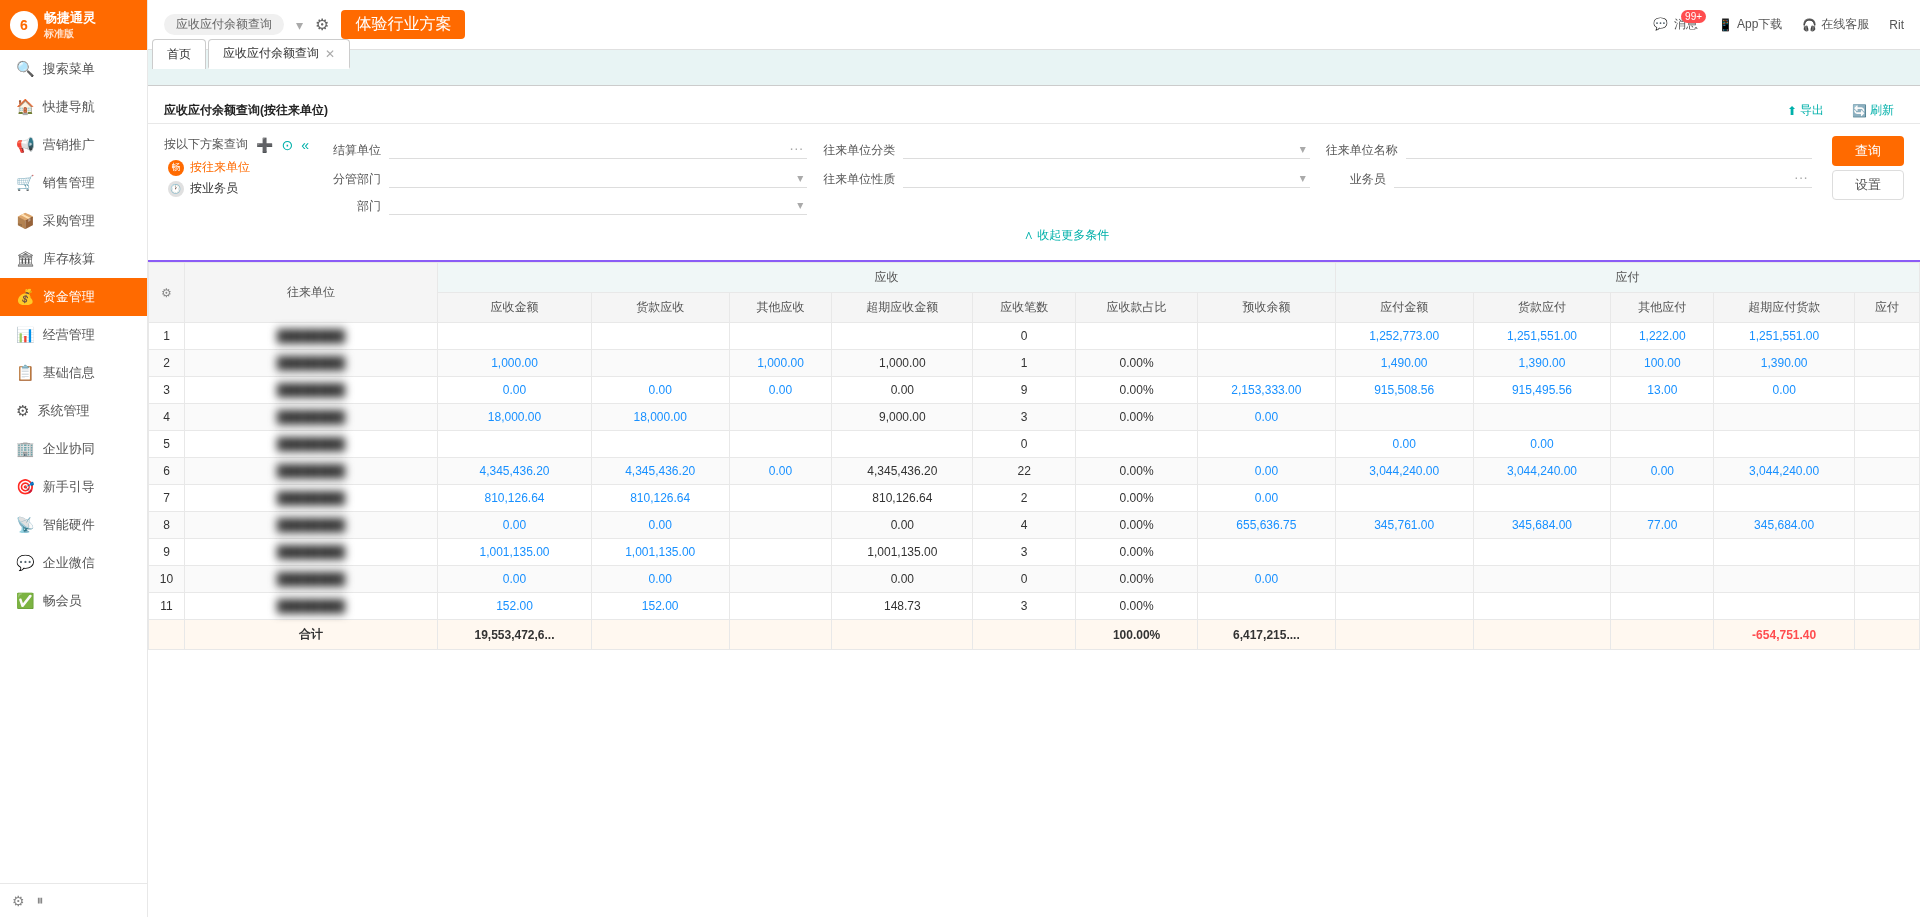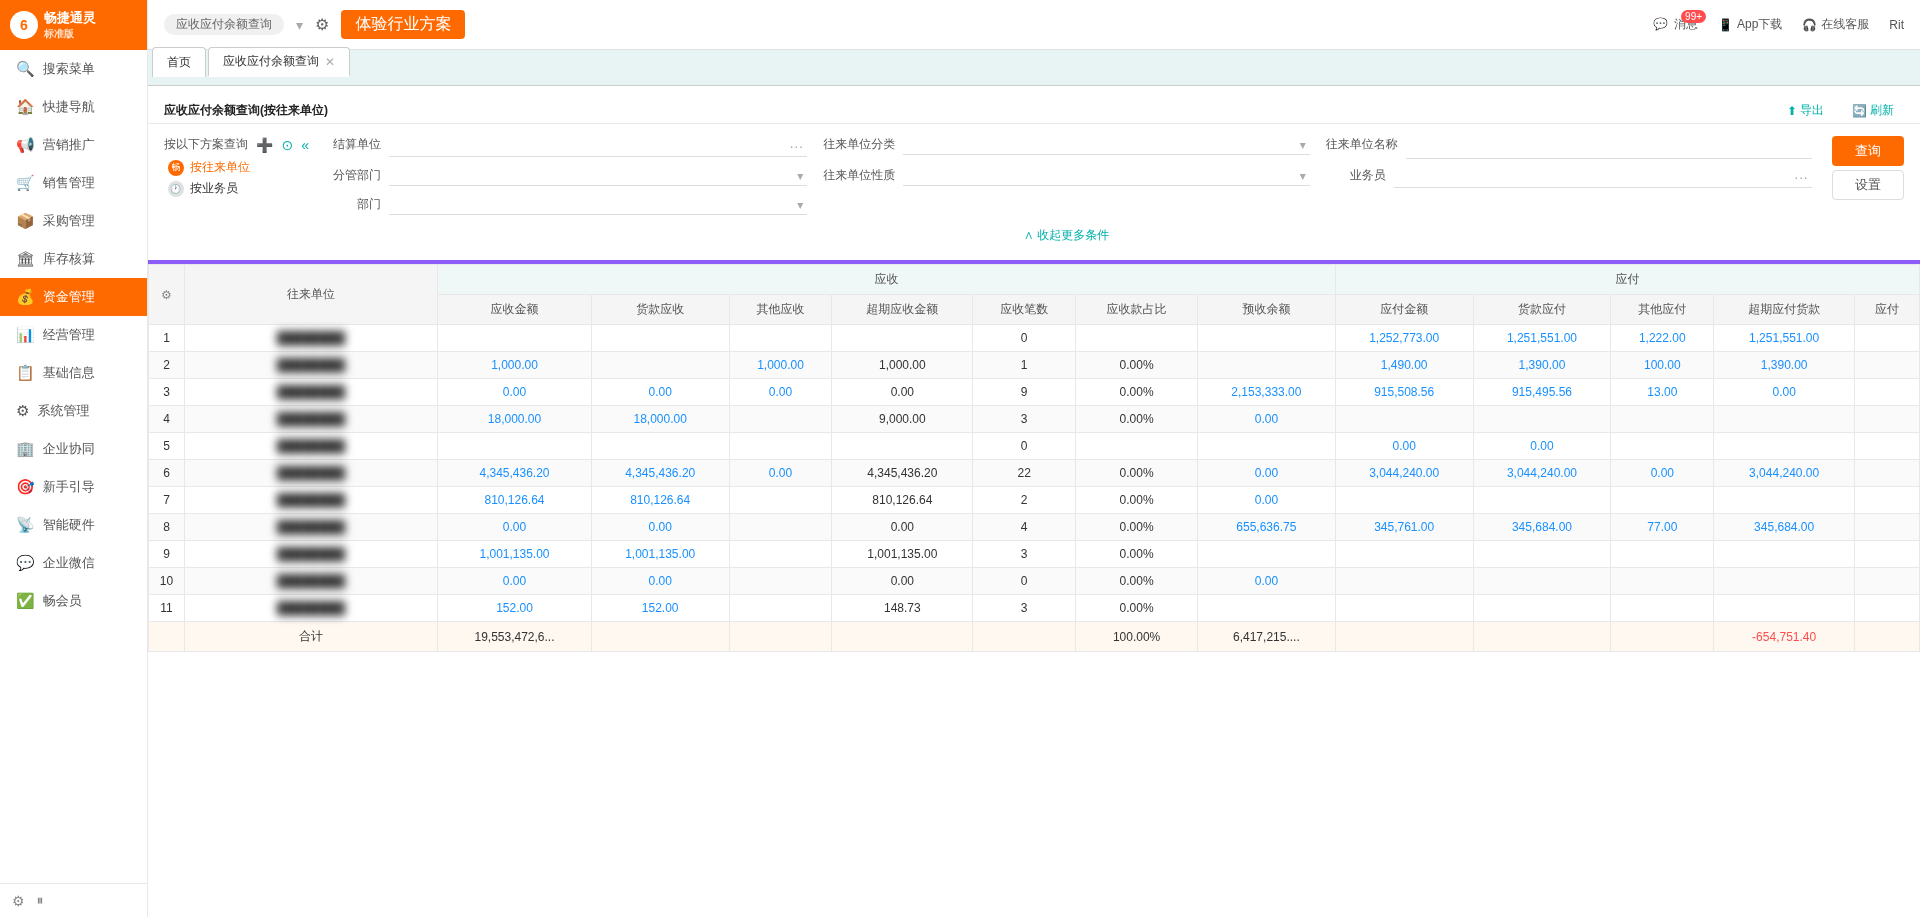--- a/index.html
+++ b/index.html
@@ -55,21 +55,21 @@
     .topbar-badge-wrap { position: relative; cursor: pointer; }
     .topbar-badge {
       position: absolute; top: -6px; right: -8px; background: #ff4d4f; color: #fff;
       border-radius: 10px; padding: 1px 4px; font-size: 10px; min-width: 18px; text-align: center;
     }
     .topbar-btn { cursor: pointer; color: #555; font-size: 12px; display: flex; align-items: center; gap: 4px; }
     .topbar-user { color: #555; font-size: 12px; }
 
     
     .tabs {
-      height: 36px; background: #e8f4f4; display: flex; align-items: flex-end; padding: 0 0 8px 4px;
+      height: 36px; background: #e8f4f4; display: flex; align-items: flex-end; padding: 0 0 16px 4px;
       border-bottom: 1px solid #ccc;
     }
     .tab {
       height: 30px; padding: 0 14px; display: flex; align-items: center; gap: 6px;
       background: #fff; border: 1px solid #ccc; border-bottom: none; border-radius: 4px 4px 0 0;
       cursor: pointer; font-size: 12px; color: #333; margin-right: 2px;
     }
     .tab.home { background: #fff; }
     .tab.active { background: #fff; border-bottom: 2px solid #fff; font-weight: 500; }
     .tab-close { color: #aaa; font-size: 12px; cursor: pointer; }
@@ -81,30 +81,30 @@
     }
     .page-title { font-size: 12px; font-weight: 600; color: #222; }
     .page-actions { display: flex; gap: 8px; align-items: center; }
     .btn-export, .btn-refresh {
       padding: 4px 10px; border: none; background: none; cursor: pointer;
       color: #00b0aa; font-size: 12px; display: flex; align-items: center; gap: 3px;
     }
 
     
     .filter-area {
-      background: #fff; padding: 12px 16px; border-bottom: 4px solid #8b5cf6;
+      background: #fff; padding: 12px 16px; border-bottom: 2px solid #8b5cf6;
     }
     .filter-label { font-size: 12px; color: #555; }
     .filter-add-btn { color: #00b0aa; cursor: pointer; font-size: 14px; }
     .scheme-item {
       display: flex; align-items: center; gap: 6px; cursor: pointer; font-size: 12px; padding: 2px 0;
     }
     .scheme-icon-active { width: 16px; height: 16px; background: #ff6a00; border-radius: 50%; color: #fff; display: flex; align-items: center; justify-content: center; font-size: 9px; }
     .scheme-icon { width: 16px; height: 16px; background: #e0e0e0; border-radius: 50%; display: flex; align-items: center; justify-content: center; font-size: 9px; }
-    .filter-row-item { display: flex; align-items: flex-start; gap: 8px; }
+    .filter-row-item { display: flex; align-items: flex-end; gap: 8px; }
     .filter-field-label { color: #555; font-size: 12px; min-width: 60px; text-align: right; white-space: nowrap; }
     .filter-input {
       flex: 1; border: none; border-bottom: 1px solid #ddd; padding: 4px 4px; font-size: 12px;
       background: none; outline: none; color: #333;
     }
     .filter-select {
       flex: 1; border: none; border-bottom: 1px solid #ddd; padding: 4px 4px; font-size: 12px;
       background: none; outline: none; color: #333; display: flex; align-items: center; justify-content: space-between;
     }
     .filter-dots { color: #aaa; font-size: 14px; }
@@ -130,21 +130,21 @@
     .data-table {
       width: 100%; border-collapse: collapse; font-size: 12px; min-width: 1400px;
     }
     .data-table th, .data-table td {
       border: 1px solid #e8e8e8; padding: 6px 8px; text-align: center; white-space: nowrap;
     }
     .data-table th { background: #f5f5f5; color: #555; font-weight: 500; }
     .data-table td { color: #333; }
     .data-table tr:nth-child(even) td { background: #fafafa; }
     .data-table .link { color: #1890ff; cursor: pointer; }
-    .data-table .footer-row td { background: #fff8f0; font-weight: 400; }
+    .data-table .footer-row td { background: #fff8f0; font-weight: 700; }
     .col-num { width: 36px; color: #999; }
     .col-partner { min-width: 160px; text-align: left; }
     .group-header { background: #f0f7f7 !important; color: #00b0aa; }
     .settings-icon { color: #888; cursor: pointer; }
     .blurred { filter: blur(4px); user-select: none; }
     .negative { color: #ff4d4f !important; }
   </style>
 </head>
 <body>
 

